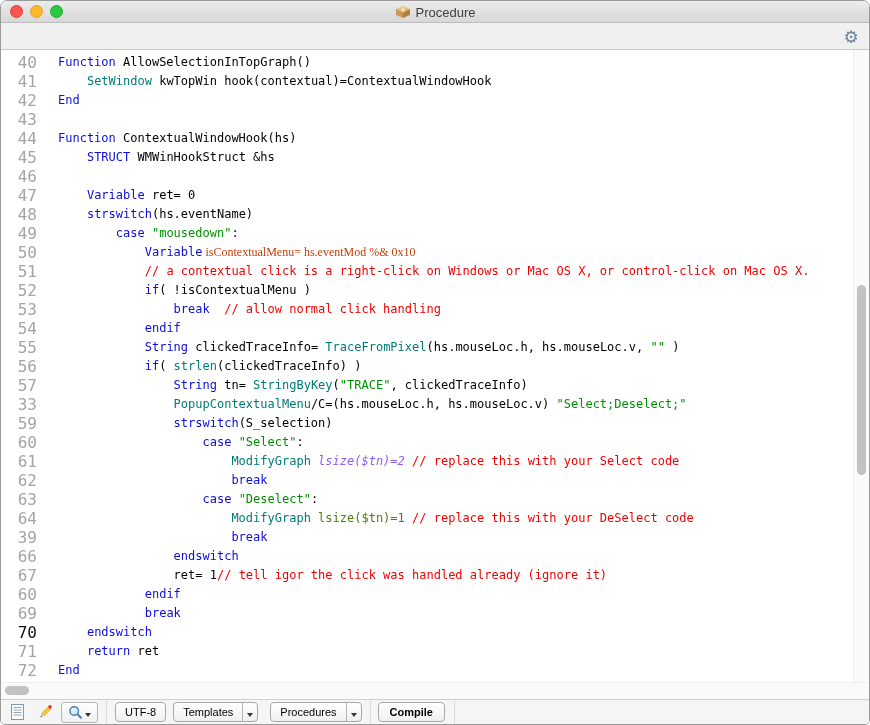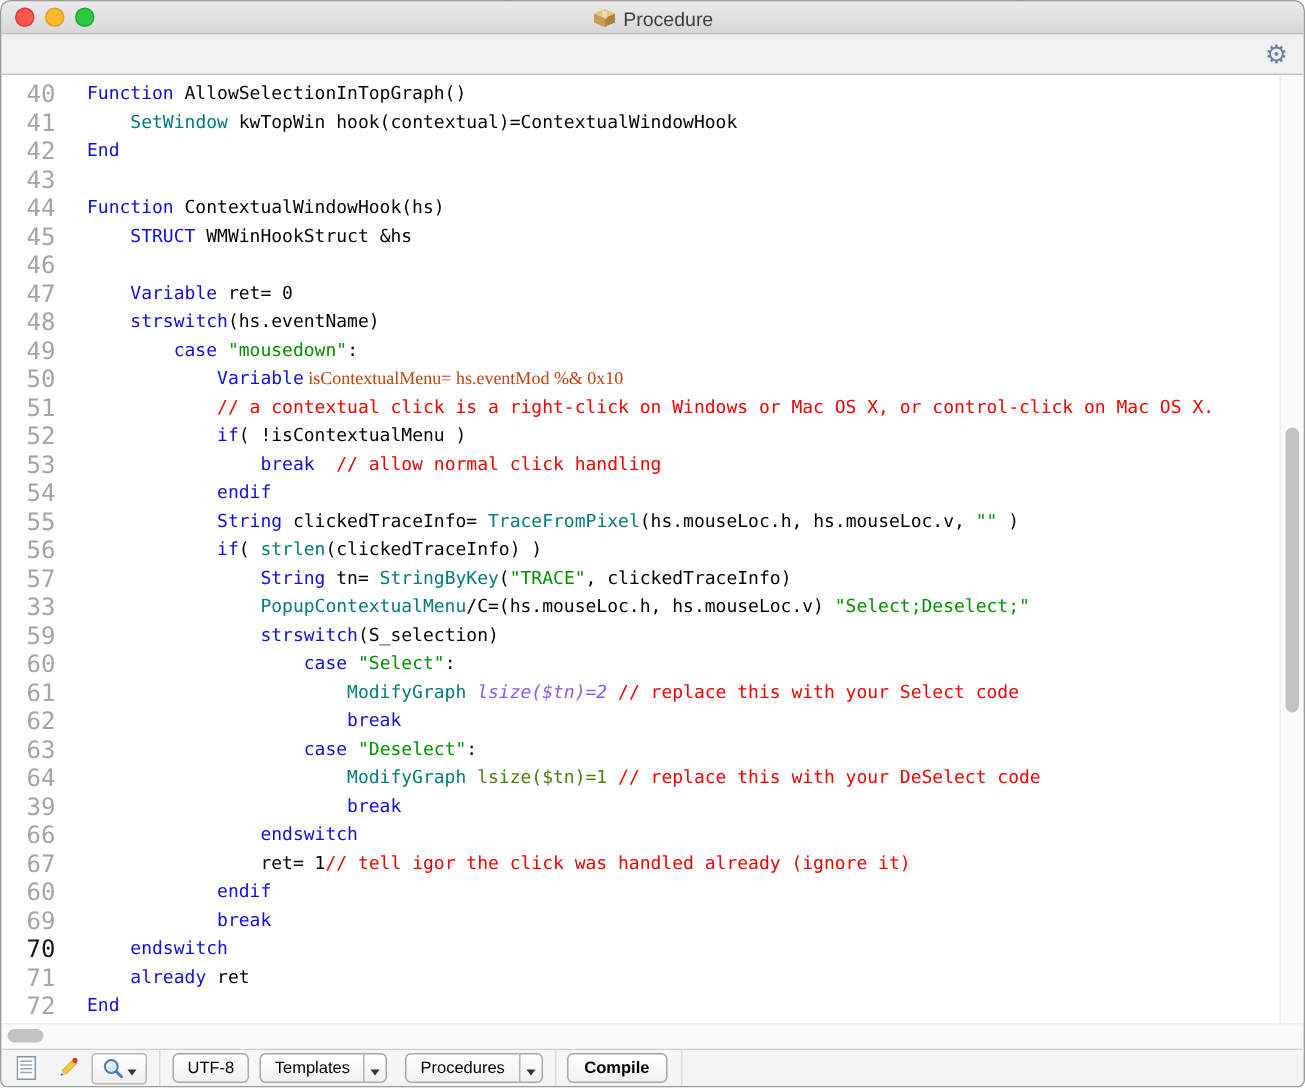--- a/index.html
+++ b/index.html
@@ -212,21 +212,21 @@
         <div class="line">
           <span class="ln">69</span>
           <span class="ct"><span style="color: rgb(0, 0, 0);">			</span><span style="color: rgb(13, 13, 221);">break</span></span>
         </div>
         <div class="line">
           <span class="ln current">70</span>
           <span class="ct"><span style="color: rgb(0, 0, 0);">	</span><span style="color: rgb(13, 13, 221);">endswitch</span></span>
         </div>
         <div class="line">
           <span class="ln">71</span>
-          <span class="ct"><span style="color: rgb(0, 0, 0);">	</span><span style="color: rgb(13, 13, 221);">already</span><span style="color: rgb(0, 0, 0);"> ret</span></span>
+          <span class="ct"><span style="color: rgb(0, 0, 0);">	</span><span style="color: rgb(13, 13, 221);">return</span><span style="color: rgb(0, 0, 0);"> ret</span></span>
         </div>
         <div class="line">
           <span class="ln">72</span>
           <span class="ct"><span style="color: rgb(13, 13, 221);">End</span></span>
         </div>
       </div>
     <div class="vscroll">
       <div class="vthumb"></div>
     </div>
   </div>

